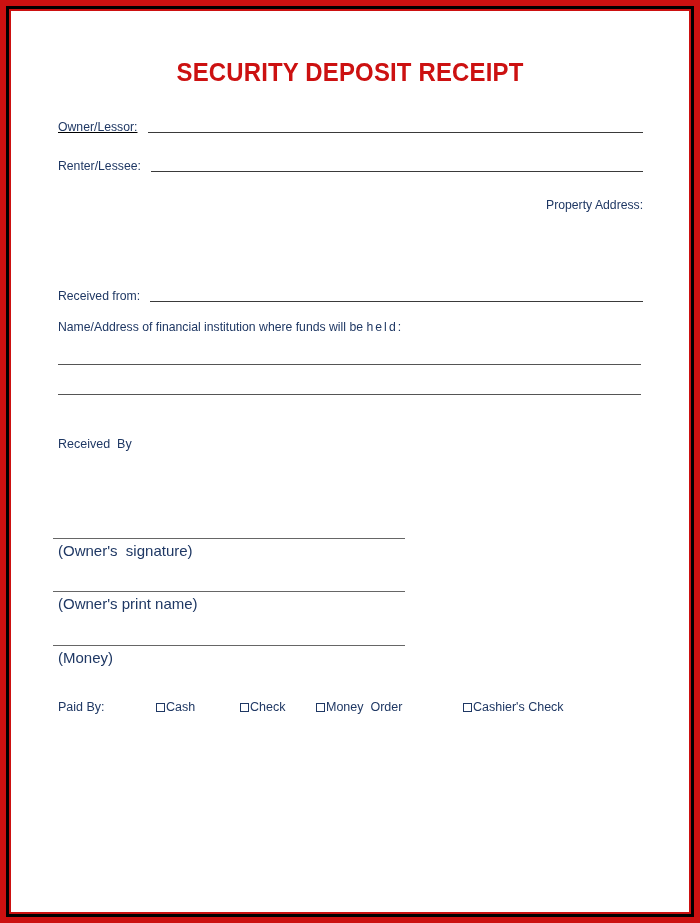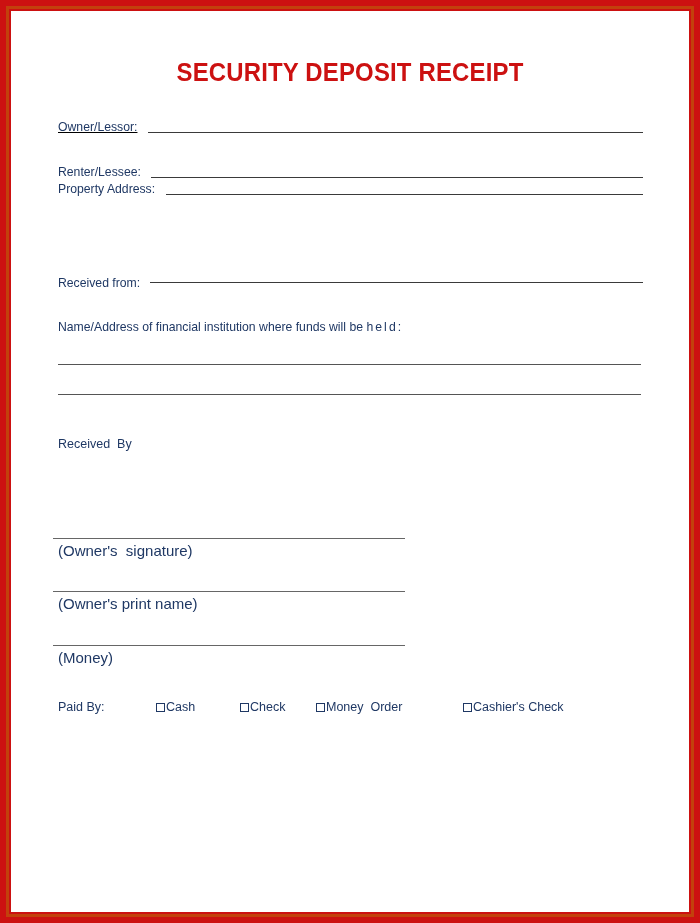--- a/index.html
+++ b/index.html
@@ -14,21 +14,21 @@
     font-family: "Liberation Sans", sans-serif;
     -webkit-font-smoothing: antialiased;
   }
 
   
   #page {
     position: relative;
     box-sizing: border-box;
     width: 700px;
     height: 923px;
-    background: #c2410c;
+    background: #000000;
     border: 6px solid #cc1111;
     padding: 3px;
   }
   #page-inner {
     position: relative;
     box-sizing: border-box;
     width: 100%;
     height: 100%;
     border: 2px solid #cc1111;
     background: #ffffff;
@@ -176,32 +176,32 @@
   <div id="page-inner">
     <div id="sheet">
 
       <div class="doc-title">SECURITY DEPOSIT RECEIPT</div>
 
       <div class="field-row" style="top:108px;text-decoration:underline;">
         <span class="field-label">Owner/Lessor:</span>
         <span class="field-rule"></span>
       </div>
 
-      <div class="field-row" style="top:153px;justify-content:center;">
+      <div class="field-row" style="top:147px;justify-content:center;">
         <span class="field-label">Renter/Lessee:</span>
         <span class="field-rule"></span>
       </div>
 
-      <div class="field-row" style="top:170px;">
+      <div class="field-row" style="top:186px;flex-direction:column;">
         <span class="field-label">Property Address:</span>
         <span class="field-rule"></span>
       </div>
 
 
-      <div class="field-row" style="top:264px;align-items:center;">
+      <div class="field-row" style="top:277px;">
         <span class="field-label">Received from:</span>
         <span class="field-rule"></span>
       </div>
 
       <div class="inst-label"><span>Name/Address of financial institution where funds will be </span><span class="spaced">held</span><span class="spaced">:</span></div>
 
       <div class="full-rule" style="top:353px;"></div>
       <div class="full-rule" style="top:383px;"></div>
 
       <div class="received-by">Received  By</div>

